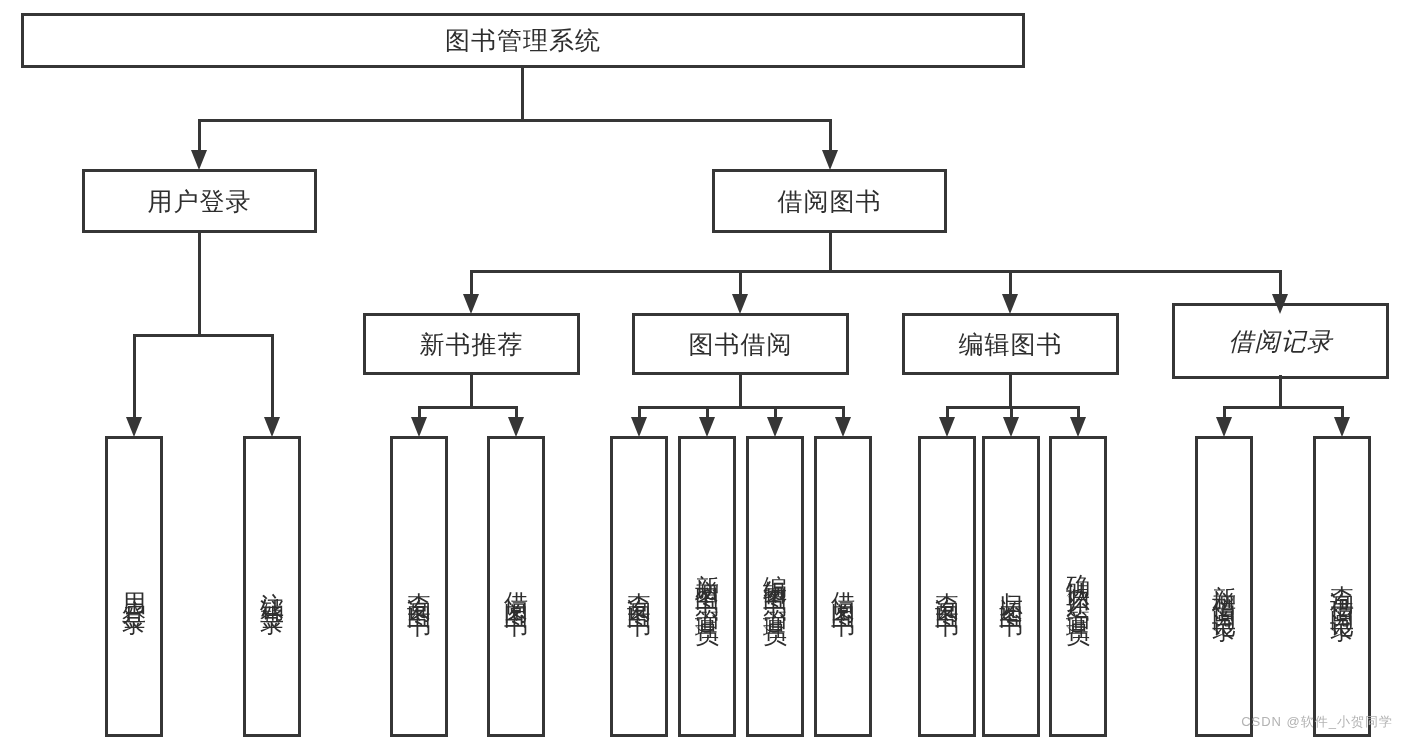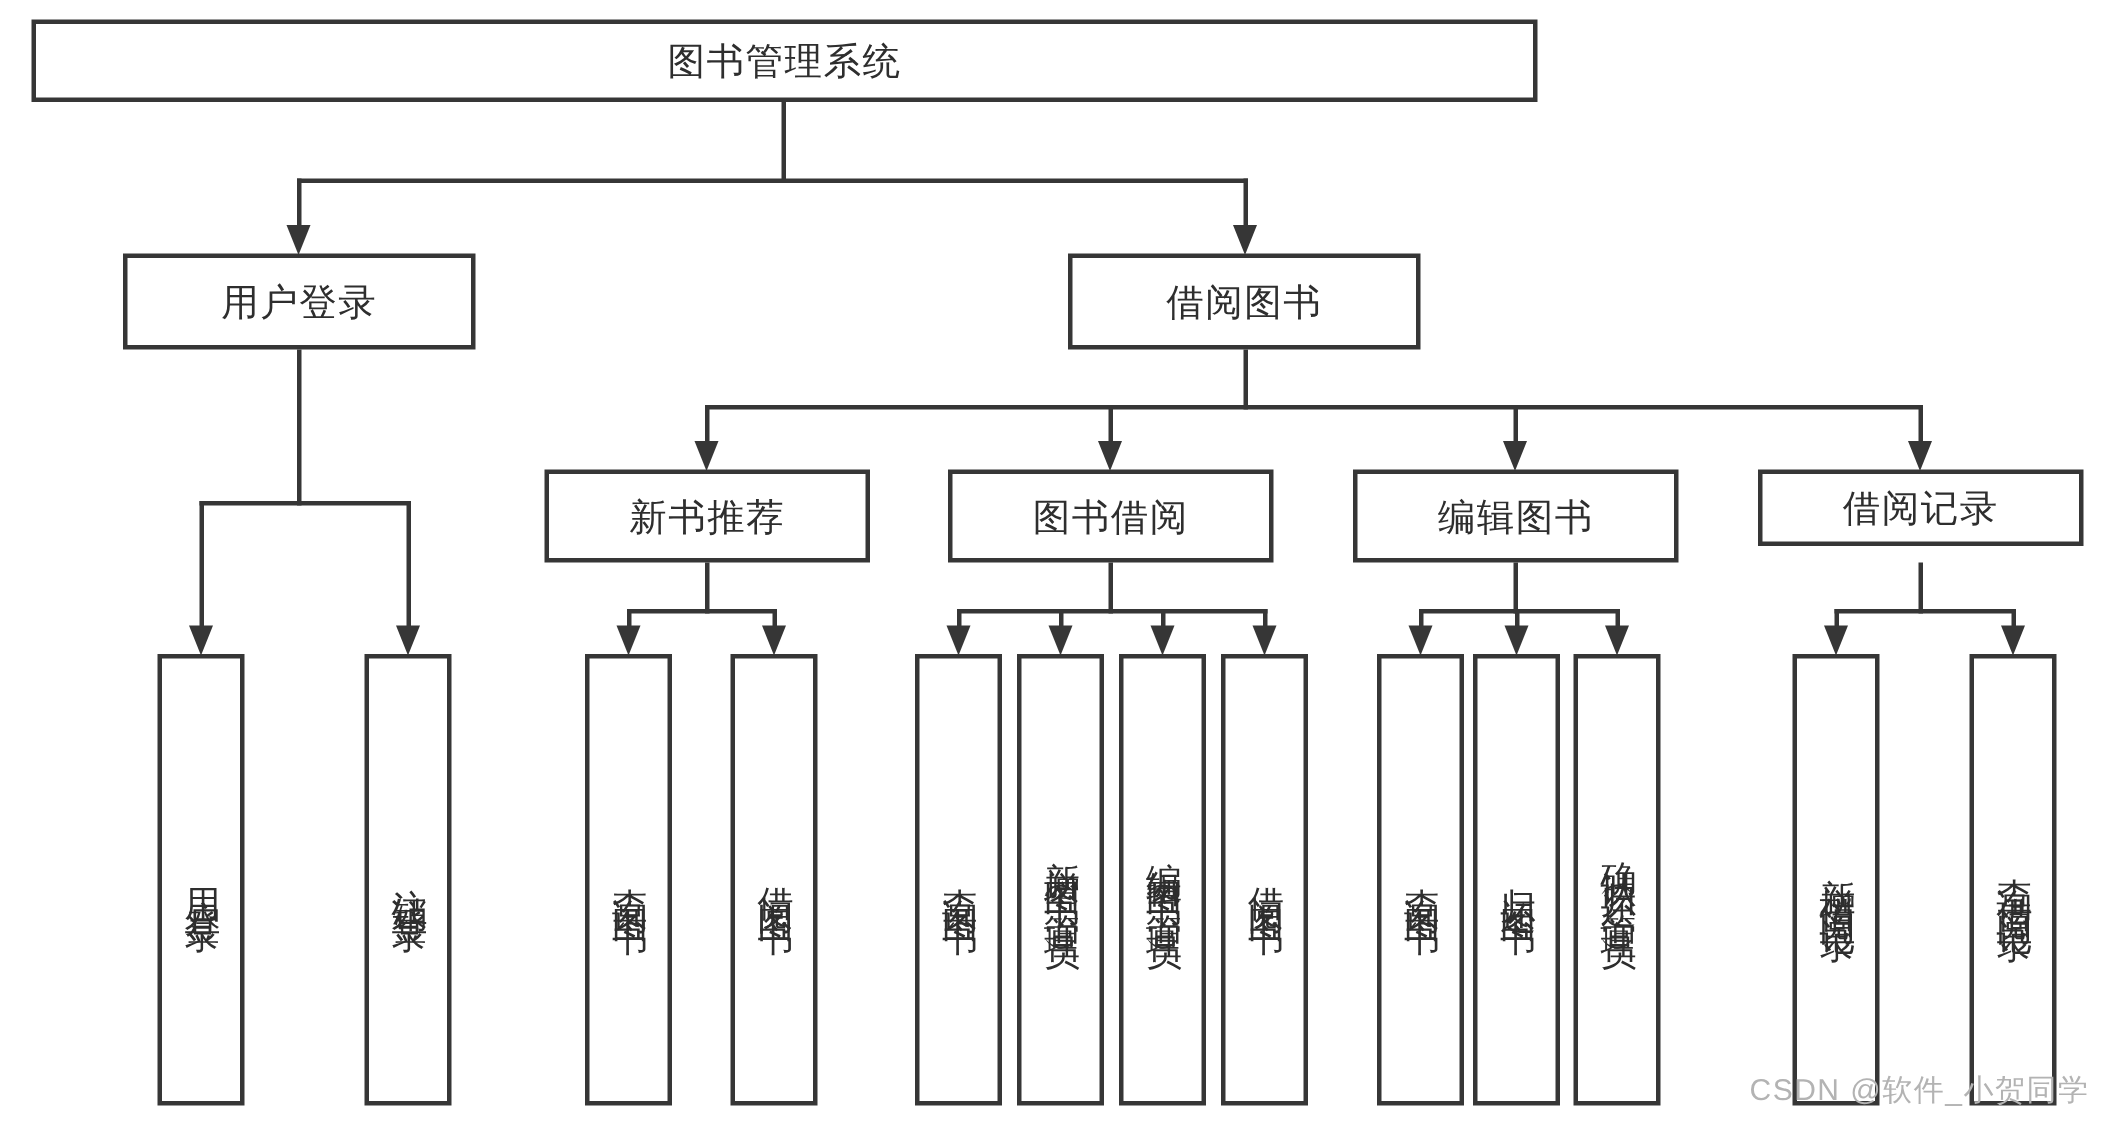--- a/index.html
+++ b/index.html
@@ -47,21 +47,21 @@
     width: 0;
     height: 0;
     border-left: 8px solid transparent;
     border-right: 8px solid transparent;
     border-top: 20px solid var(--line);
   }
   .watermark {
     position: absolute;
     top: 713px;
     right: 12px;
-    font-size: 20px;
+    font-size: 13px;
     letter-spacing: 1px;
     color: var(--watermark);
     white-space: nowrap;
   }
 </style>
 </head>
 <body>
 
 <div class="canvas">
 
@@ -78,21 +78,21 @@
 
   <div class="node h" style="left:632px;top:313px;width:217px;height:62px;">
     <span>图书借阅</span>
   </div>
   <div class="node h" style="left:363px;top:313px;width:217px;height:62px;">
     <span>新书推荐</span>
   </div>
   <div class="node h" style="left:902px;top:313px;width:217px;height:62px;">
     <span>编辑图书</span>
   </div>
-  <div class="node h" style="left:1172px;top:313px;width:217px;height:51px;">
+  <div class="node h" style="left:1172px;top:303px;width:217px;height:76px;font-style:italic;">
     <span>借阅记录</span>
   </div>
 
   <div class="node v" style="left:105px;top:436px;width:58px;height:301px;">
     <span>用户登录</span>
   </div>
   <div class="node v" style="left:243px;top:436px;width:58px;height:301px;">
     <span>注销登录</span>
   </div>
 

